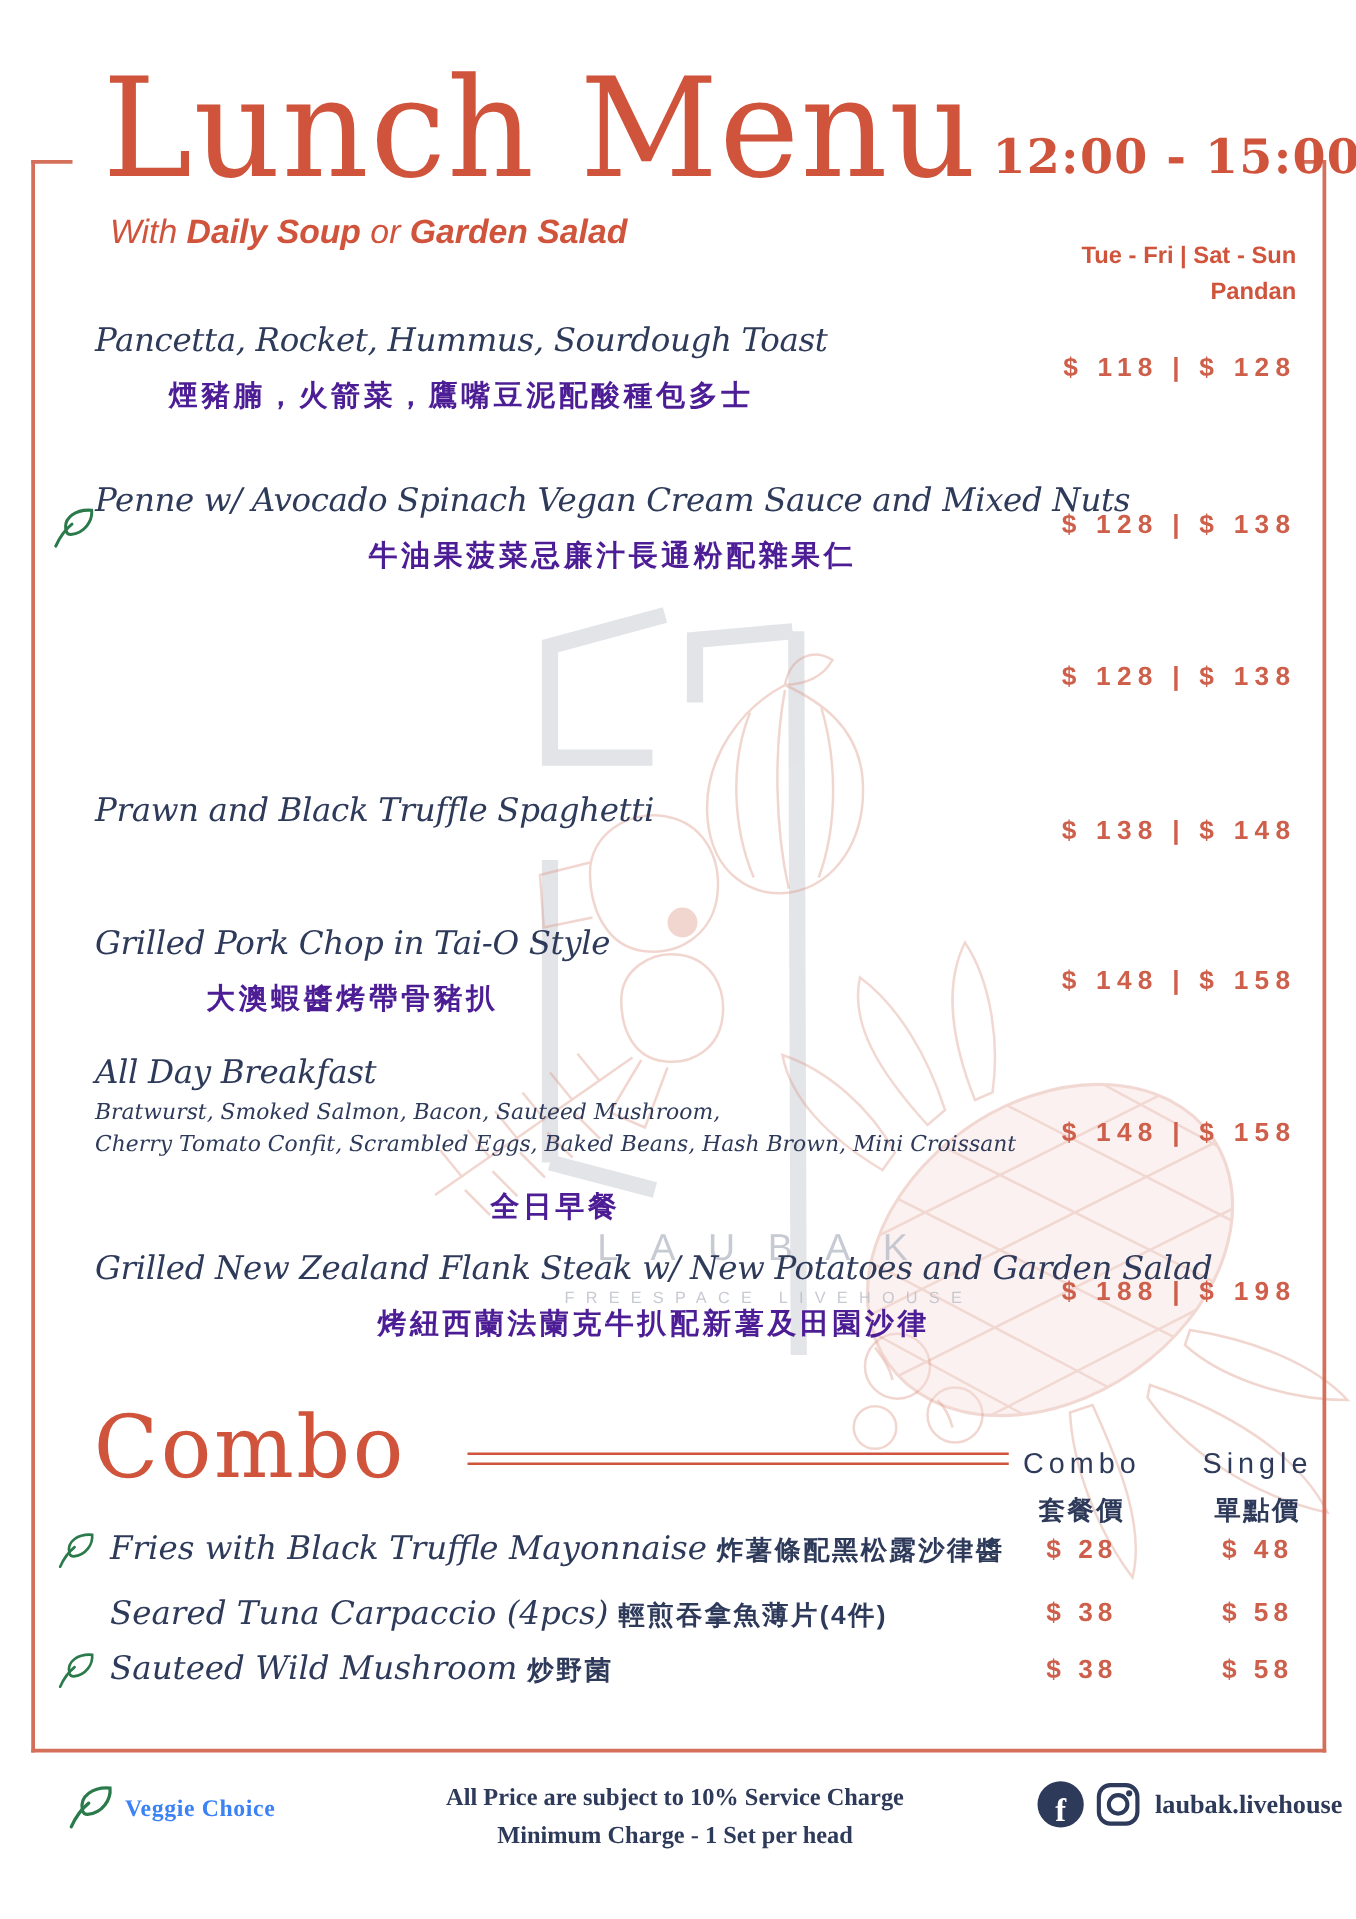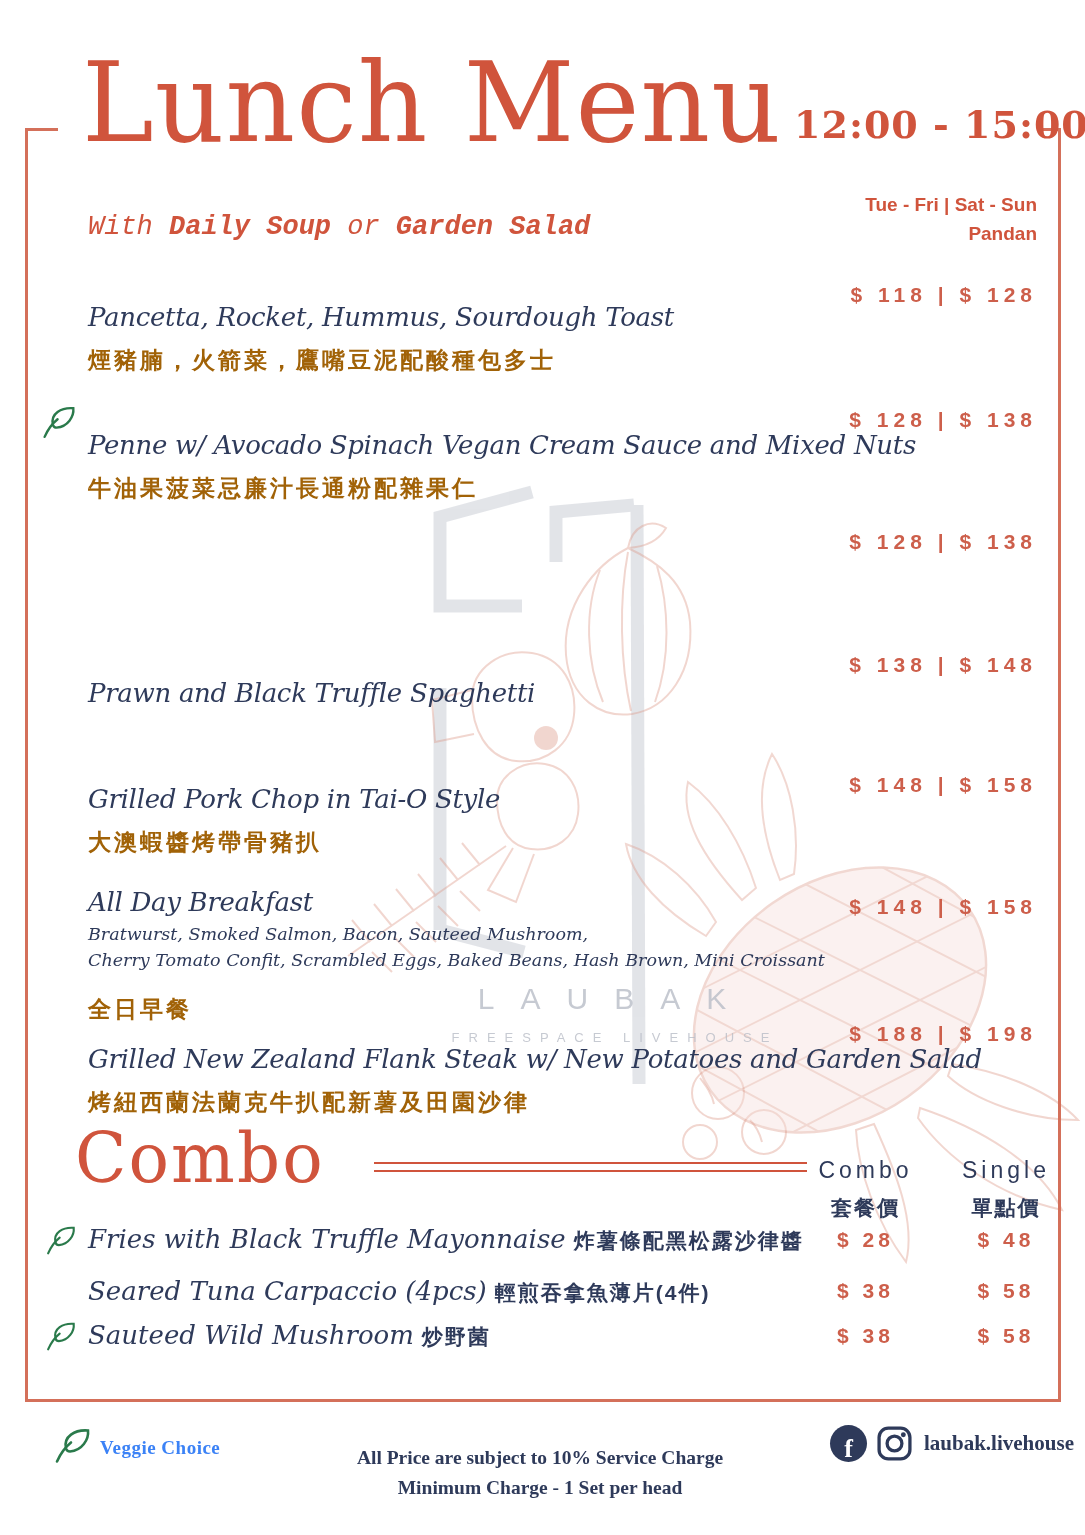--- a/index.html
+++ b/index.html
@@ -30,43 +30,43 @@
     letter-spacing:1px;line-height:1;transform:scale(1.02,1.04);transform-origin:left top;
     white-space:nowrap;
   }
   .hours{
     position:absolute;left:794px;top:102px;color:#d0543c;
     font-family:"DejaVu Serif",serif;font-size:38px;font-weight:700;letter-spacing:1px;
     white-space:nowrap;
   }
   .subtitle{
     position:absolute;left:88px;top:170px;color:#d0543c;
-    font-family:Liberation Mono, monospace;font-style:italic;font-size:27px;white-space:nowrap;margin-top:42px;
+    font-family:Liberation Sans, sans-serif;font-style:italic;font-size:27px;white-space:nowrap;
   }
   .subtitle .bold{font-weight:700;}
   .subtitle-zh{
     position:absolute;left:88px;top:206px;color:#d0543c;
     font-weight:700;font-size:20px;letter-spacing:4px;white-space:nowrap;
   }
   .schedule{
     position:absolute;right:48px;top:190px;text-align:right;color:#d0543c;
     font-weight:700;font-size:19px;line-height:1.55;
   }
   
-  .item{position:absolute;left:88px;white-space:nowrap;margin-top:44px;}
+  .item{position:absolute;left:76px;white-space:nowrap;}
   .item .en{
     font-family:"DejaVu Serif",serif;font-style:italic;font-size:26px;
     color:#2e3a5a;letter-spacing:-0.3px;
   }
   .item .desc{
     font-family:"DejaVu Serif",serif;font-style:italic;font-size:17.5px;
     color:#2e3a5a;margin-top:6px;line-height:1.35;
   }
   .item .zh{
-    font-size:23px;font-weight:700;color:#a16207;letter-spacing:3px;margin-top:13px;
+    font-size:23px;font-weight:700;color:#4c1d95;letter-spacing:3px;margin-top:13px;text-align:center;
   }
   .price{
     position:absolute;color:#cd5f4b;font-weight:700;font-size:21px;
     letter-spacing:5px;white-space:pre;text-align:right;right:48px;
   }
   .leaf{position:absolute;width:37px;height:42px;}
   .leaf path{stroke:#2a7a4b;stroke-width:2.6;fill:none;stroke-linecap:round;}
   
   .combo-title{
     position:absolute;left:75px;top:1124px;color:#d0543c;
@@ -85,21 +85,21 @@
   .combo-row .en{font-family:"DejaVu Serif",serif;font-style:italic;font-size:26px;color:#2e3a5a;}
   .combo-row .zh{font-size:21px;font-weight:700;color:#2e3a5a;letter-spacing:2px;margin-left:8px;}
   .combo-price{position:absolute;color:#cd5f4b;font-weight:700;font-size:21px;letter-spacing:4px;text-align:center;white-space:pre;}
   
   .veggie-label{
     position:absolute;left:100px;top:1437px;color:#3b82f6;
     font-family:Liberation Serif, serif;font-weight:700;font-size:19px;letter-spacing:0.5px;
   }
   .notice{
     position:absolute;left:295px;top:1424px;width:490px;text-align:center;
-    color:#2e3a5a;font-family:"Liberation Serif",serif;font-weight:700;font-size:19.5px;line-height:1.55;margin-top:19px;
+    color:#2e3a5a;font-family:"Liberation Serif",serif;font-weight:700;font-size:19.5px;line-height:1.55;
   }
   .social{position:absolute;left:830px;top:1425px;display:flex;align-items:center;gap:9px;}
   .fb{
     width:37px;height:37px;border-radius:50%;background:#2e3a5a;color:#ffffff;
     font-family:"Liberation Serif",serif;font-weight:700;font-size:26px;
     display:flex;align-items:flex-end;justify-content:center;line-height:0.95;overflow:hidden;
   }
   .ig{width:37px;height:37px;}
   .handle{color:#2e3a5a;font-family:"Liberation Serif",serif;font-weight:700;font-size:21px;margin-left:2px;}
 </style>

